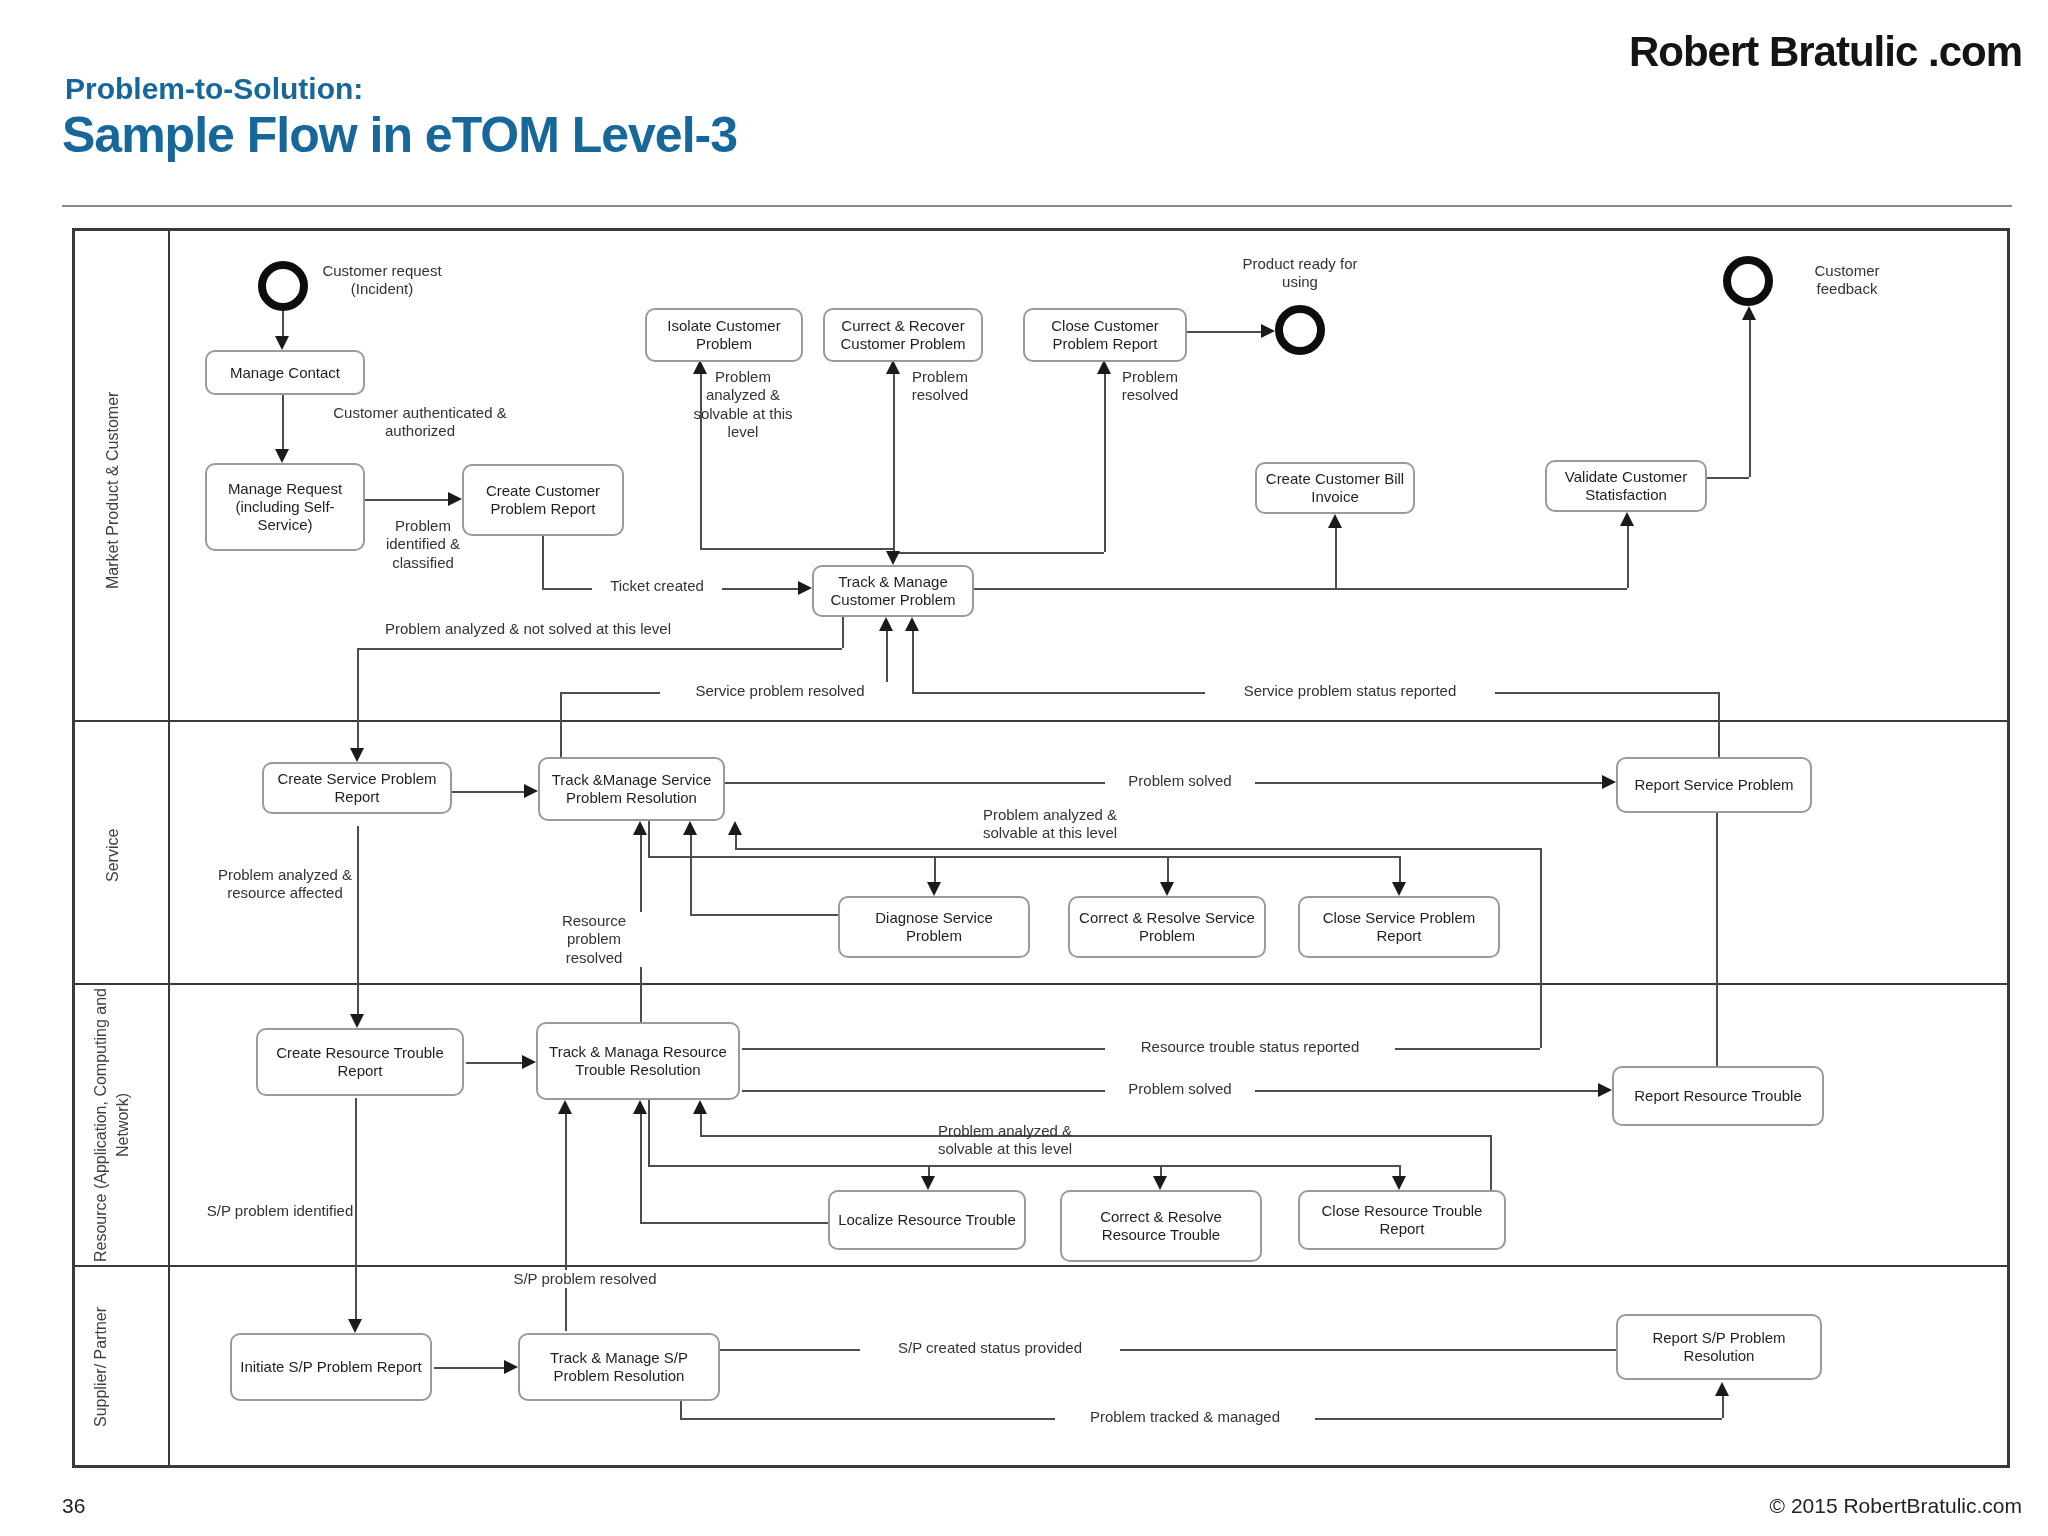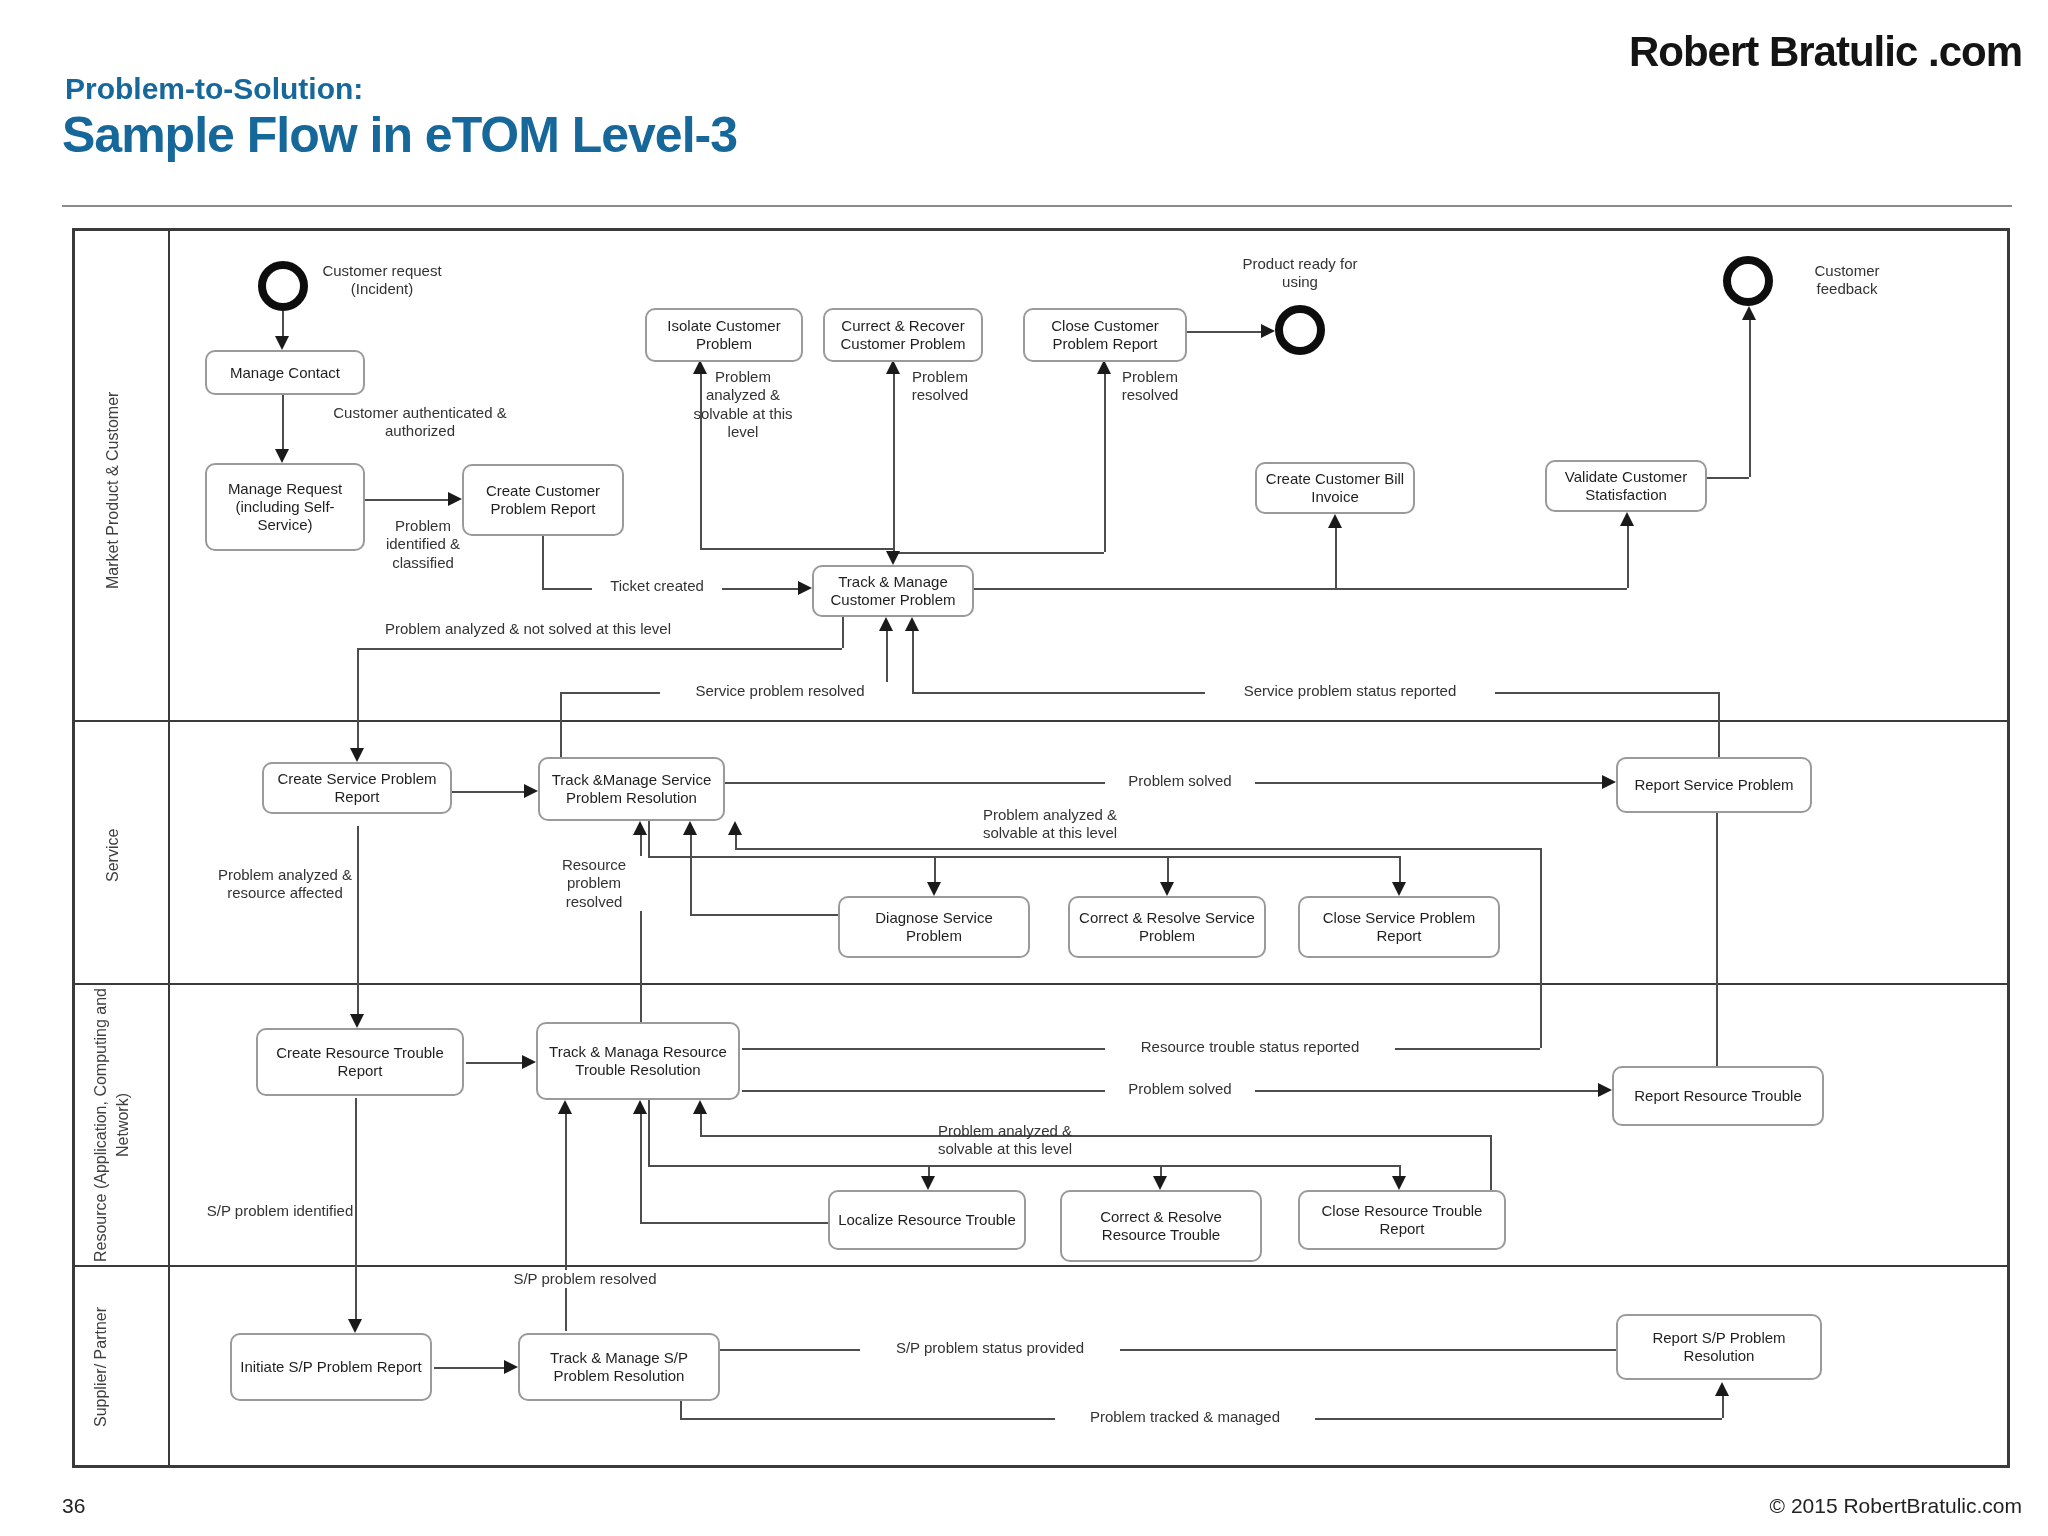--- a/index.html
+++ b/index.html
@@ -95,27 +95,27 @@
   <div class="lbl onl" style="left:592px;top:577px;width:120px">Ticket created</div>
   <div class="lbl" style="left:688px;top:368px;width:110px">Problem analyzed &amp; solvable at this level</div>
   <div class="lbl" style="left:890px;top:368px;width:100px">Problem resolved</div>
   <div class="lbl" style="left:1100px;top:368px;width:100px">Problem resolved</div>
   <div class="lbl left" style="left:318px;top:620px;width:420px">Problem analyzed &amp; not solved at this level</div>
   <div class="lbl onl" style="left:660px;top:682px;width:230px">Service problem resolved</div>
   <div class="lbl onl" style="left:1205px;top:682px;width:280px">Service problem status reported</div>
   <div class="lbl onl" style="left:1105px;top:772px;width:140px">Problem solved</div>
   <div class="lbl" style="left:955px;top:806px;width:190px">Problem analyzed &amp; solvable at this level</div>
   <div class="lbl" style="left:195px;top:866px;width:180px">Problem analyzed &amp; resource affected</div>
-  <div class="lbl onl" style="left:540px;top:856px;width:98px">Resource problem resolved</div>
+  <div class="lbl onl" style="left:540px;top:912px;width:98px">Resource problem resolved</div>
   <div class="lbl onl" style="left:1105px;top:1038px;width:280px">Resource trouble status reported</div>
   <div class="lbl onl" style="left:1105px;top:1080px;width:140px">Problem solved</div>
   <div class="lbl" style="left:910px;top:1122px;width:190px">Problem analyzed &amp; solvable at this level</div>
   <div class="lbl" style="left:200px;top:1202px;width:160px">S/P problem identified</div>
   <div class="lbl onl" style="left:505px;top:1270px;width:150px">S/P problem resolved</div>
-  <div class="lbl onl" style="left:860px;top:1339px;width:250px">S/P problem status provided</div>
+  <div class="lbl onl" style="left:860px;top:1339px;width:250px">S/P created status provided</div>
   <div class="lbl onl" style="left:1055px;top:1408px;width:250px">Problem tracked &amp; managed</div>
 
   <div class="vl" style="left:282px;top:311px;height:27px"></div>
   <div class="ar ar-d" style="left:275px;top:336px"></div>
   <div class="vl" style="left:282px;top:395px;height:54px"></div>
   <div class="ar ar-d" style="left:275px;top:449px"></div>
   <div class="hl" style="left:365px;top:499px;width:83px"></div>
   <div class="ar ar-r" style="left:448px;top:492px"></div>
   <div class="vl" style="left:542px;top:536px;height:52px"></div>
   <div class="hl" style="left:542px;top:588px;width:256px"></div>

